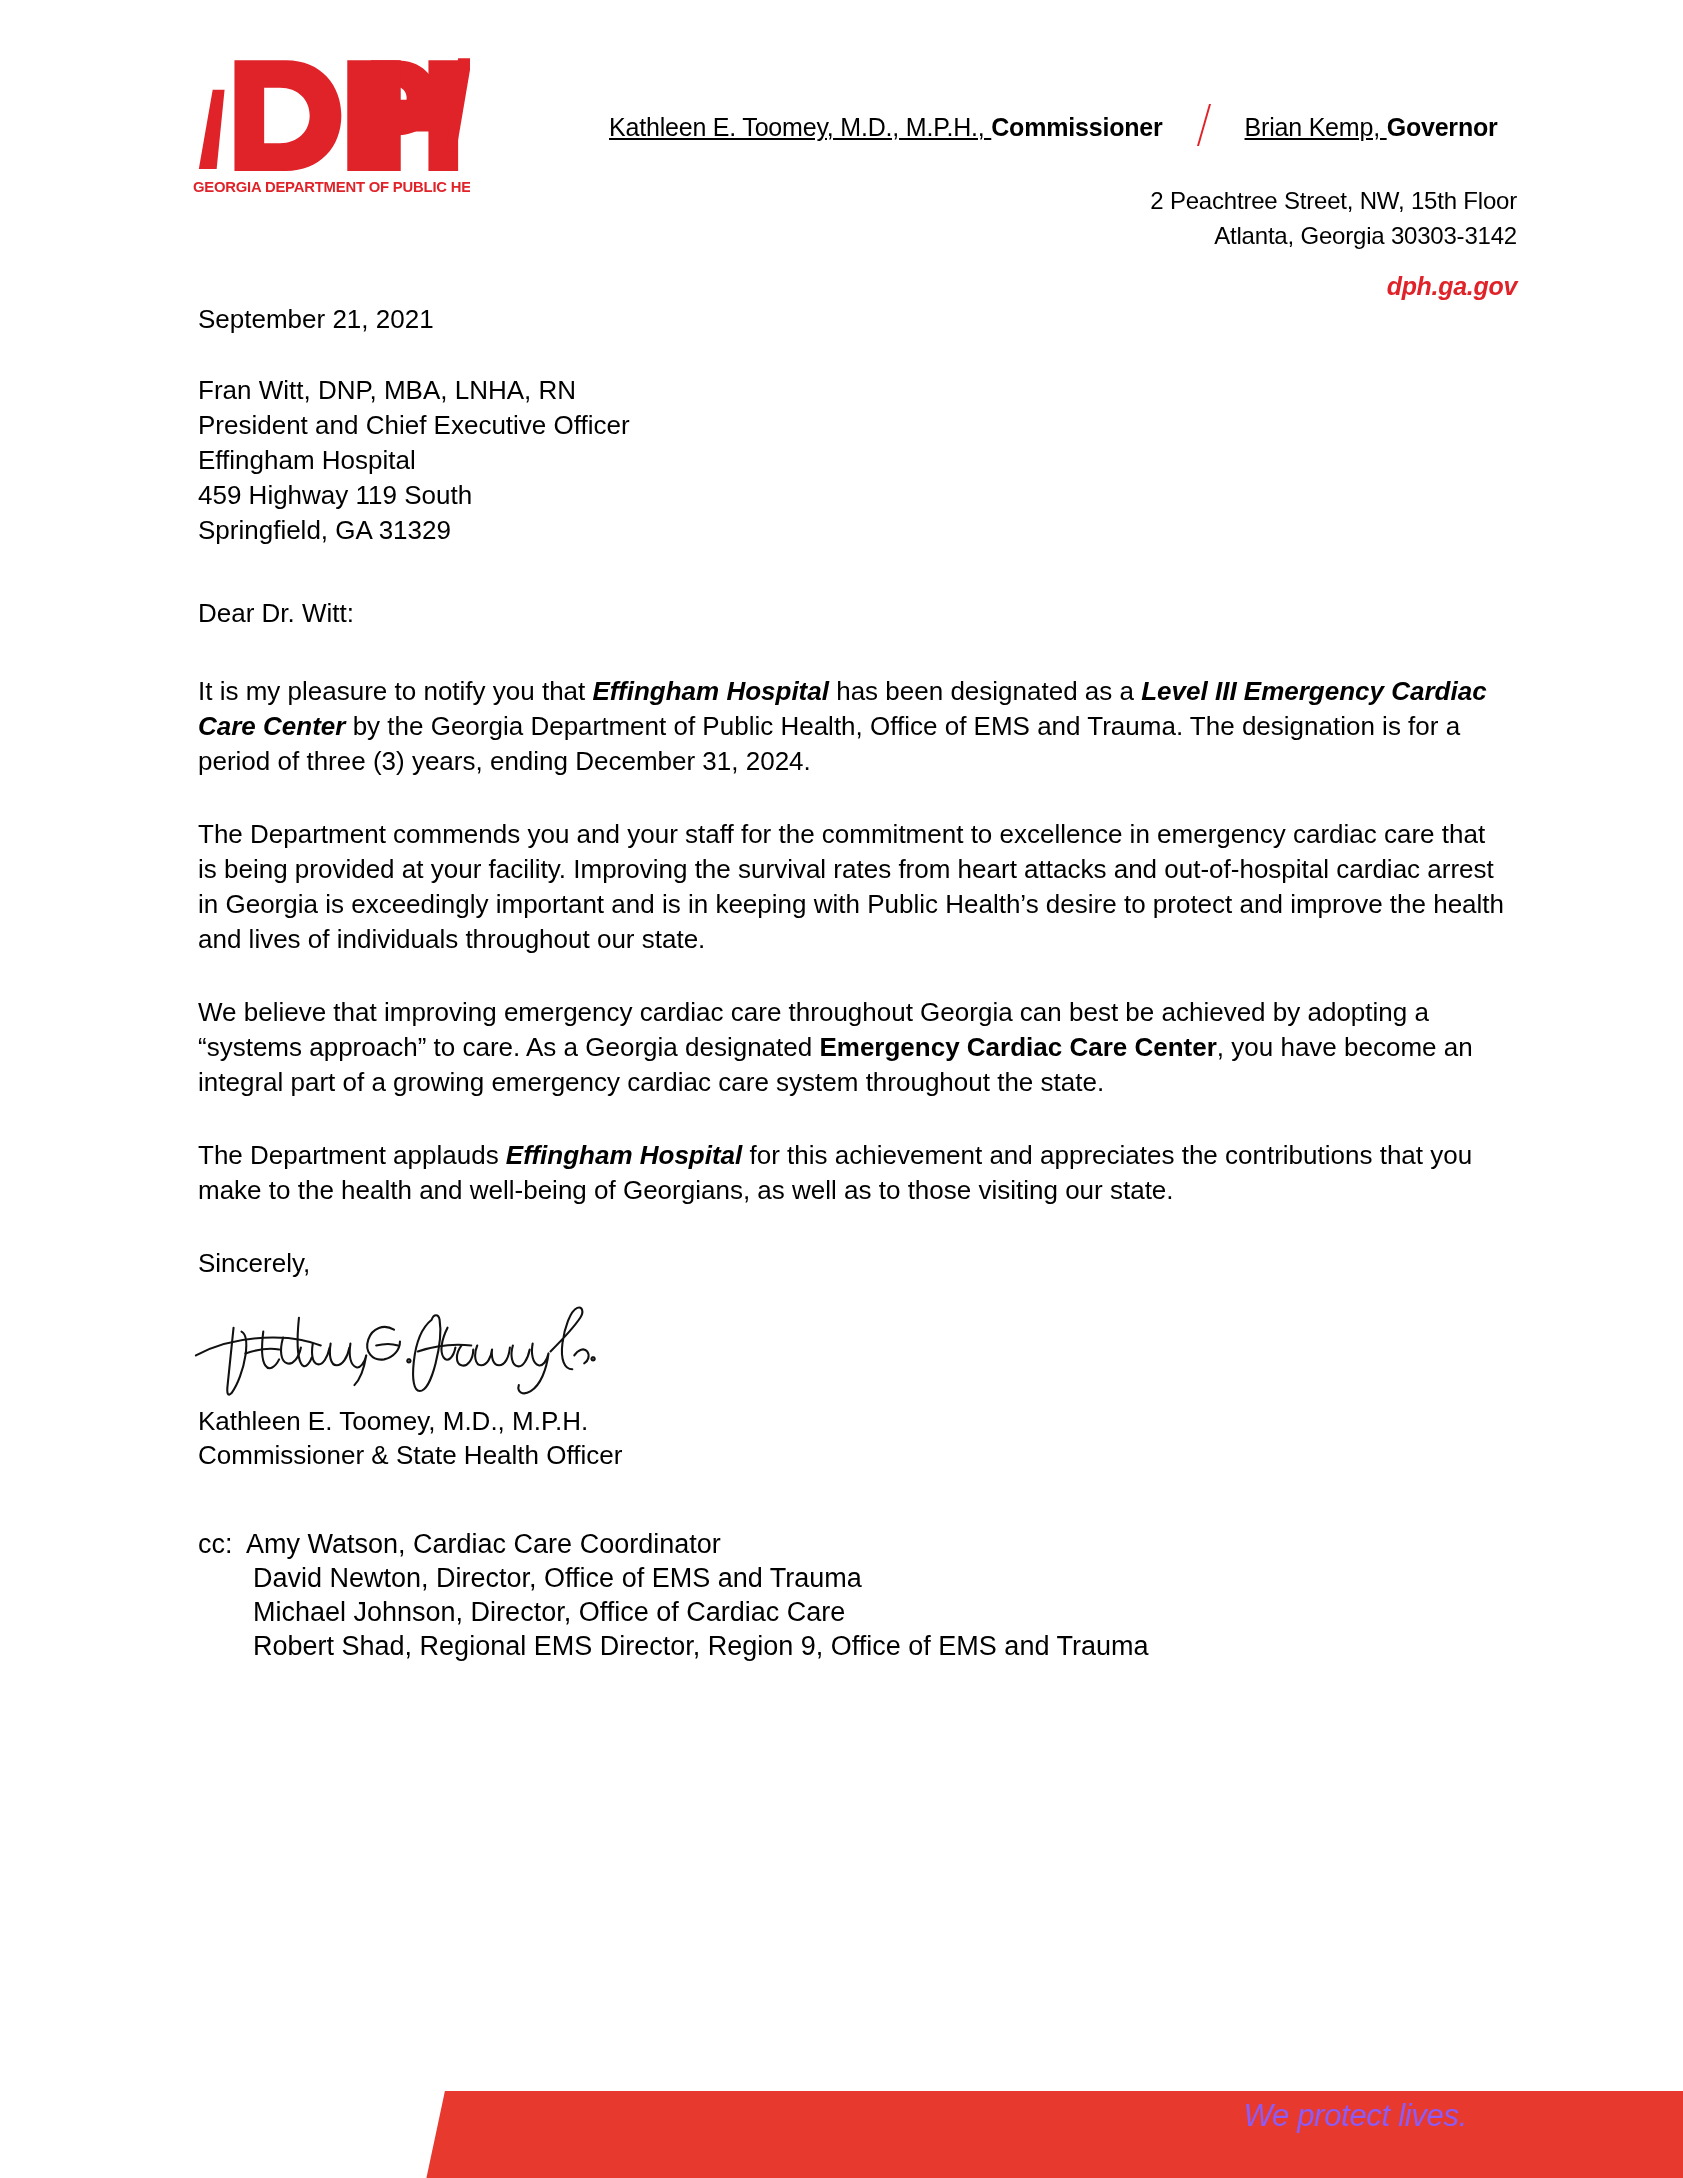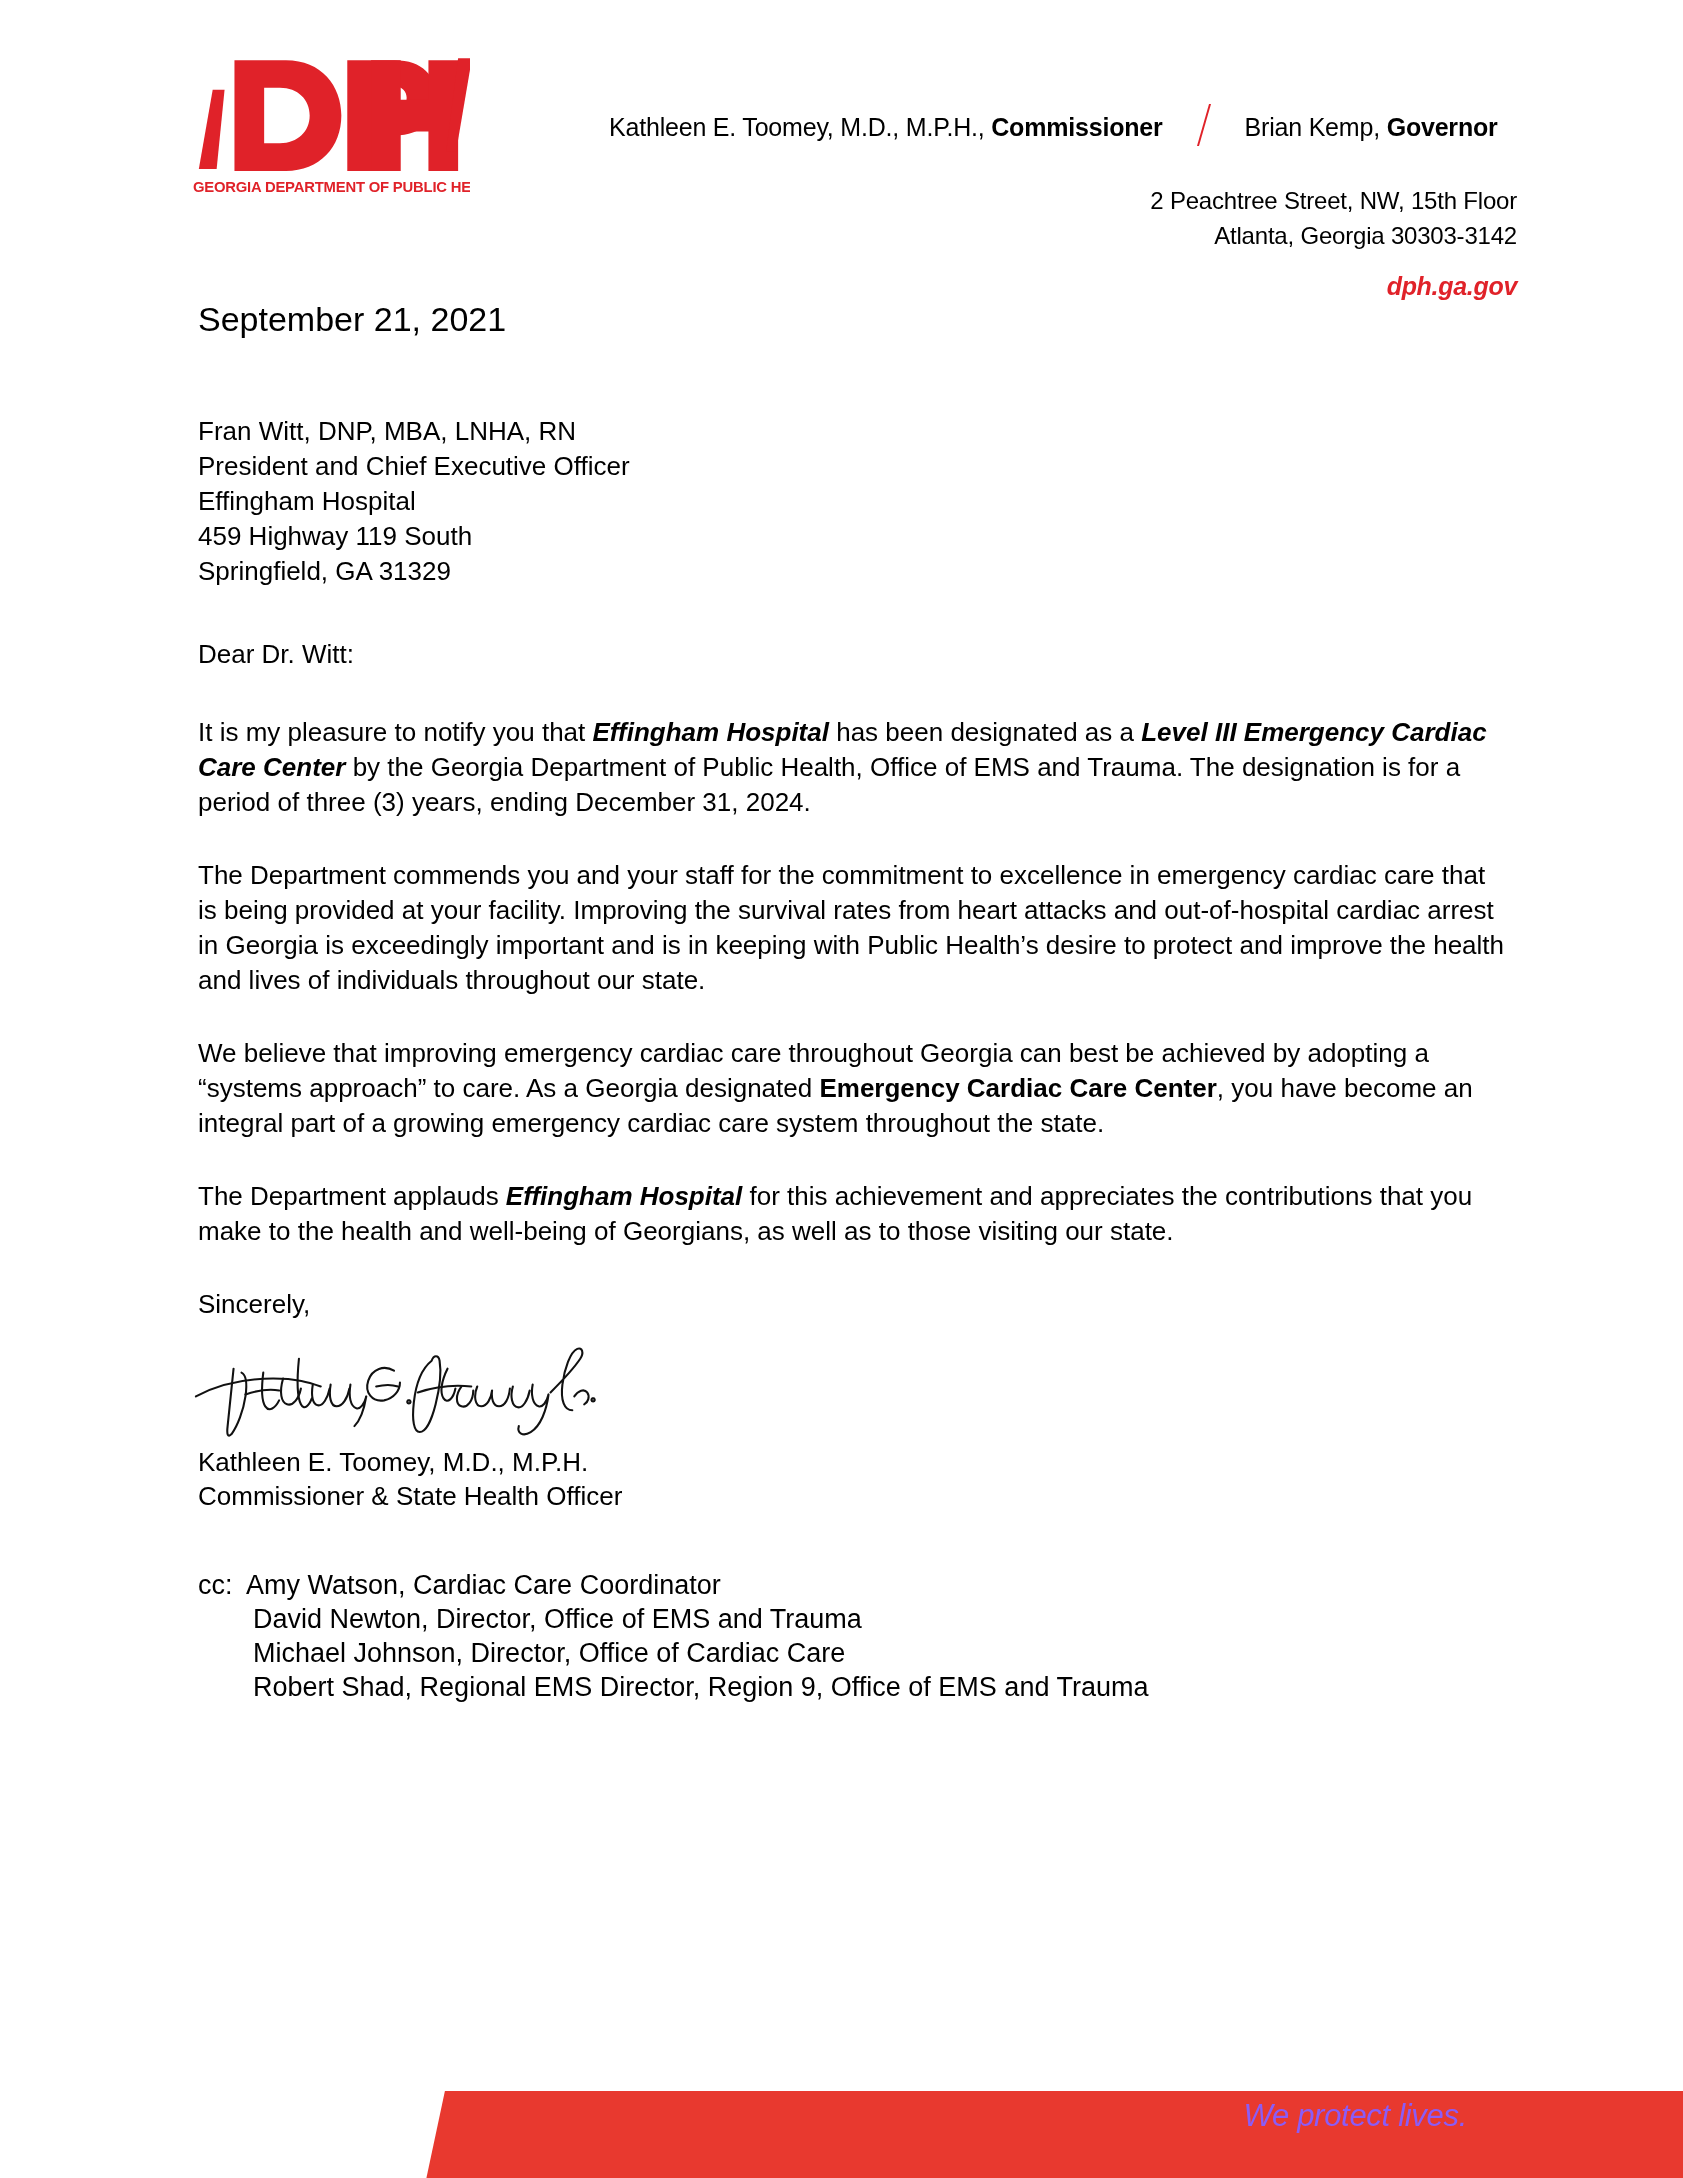--- a/index.html
+++ b/index.html
@@ -41,21 +41,21 @@
     left: 609px;
     top: 94px;
     width: 891px;
     height: 40px;
     display: flex;
     align-items: baseline;
     white-space: nowrap;
     font-size: 25px;
     letter-spacing: -0.2px;
   }
-  .officials .name-reg { font-weight: 400; }
+  .officials .name-reg { font-weight: 400; text-decoration: underline; }
   .officials .name-bold { font-weight: 700; text-align: center; }
   .divider-slash {
     display: inline-block;
     width: 2px;
     height: 42px;
     background: #e02229;
     transform: skewX(-16deg);
     margin: 0 40px;
     position: relative;
     top: 10px;
@@ -85,23 +85,23 @@
   }
 
   
   .letter {
     position: absolute;
     left: 198px;
     top: 302px;
     width: 1307px;
   }
   .date {
-    font-size: 34px;
-    line-height: 34px;
-    margin: 0 0 78px 0;
+    font-size: 26px;
+    line-height: 34px;
+    margin: 0 0 37px 0;
   }
   .recipient {
     font-size: 26px;
     line-height: 35px;
     margin: 0 0 48px 0;
   }
   .recipient div { white-space: nowrap; }
   .salutation {
     font-size: 26px;
     line-height: 34px;

